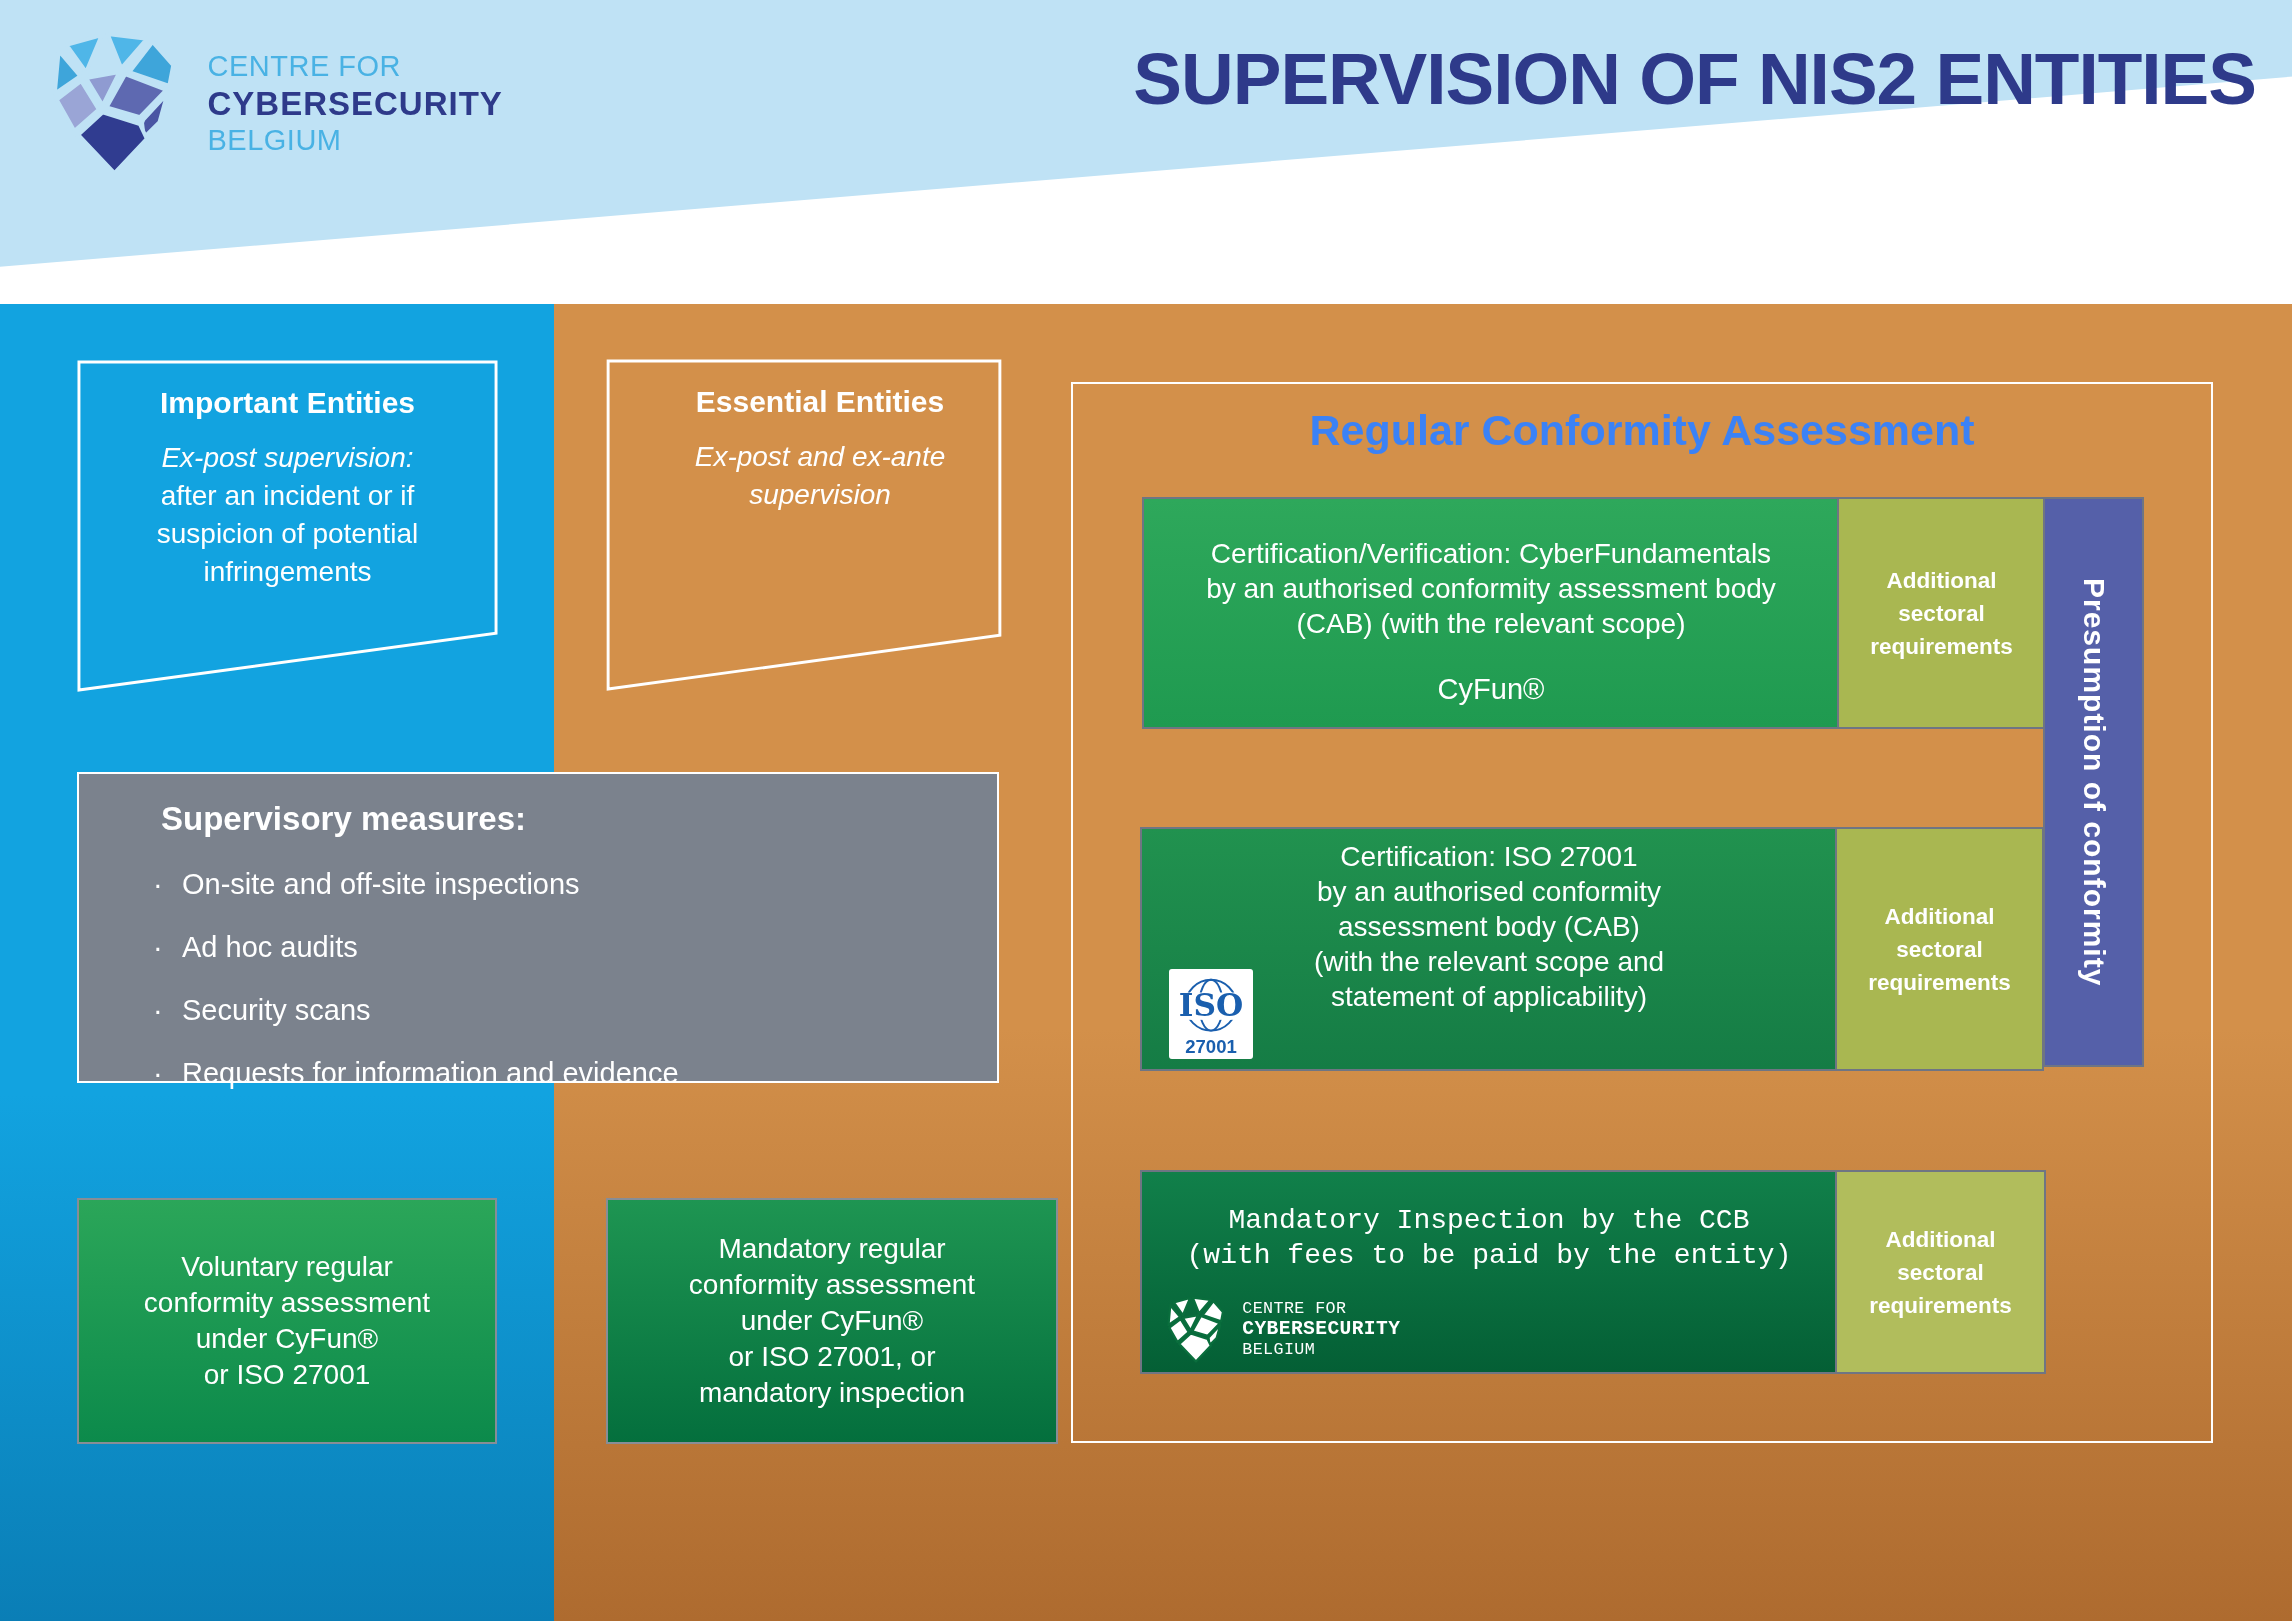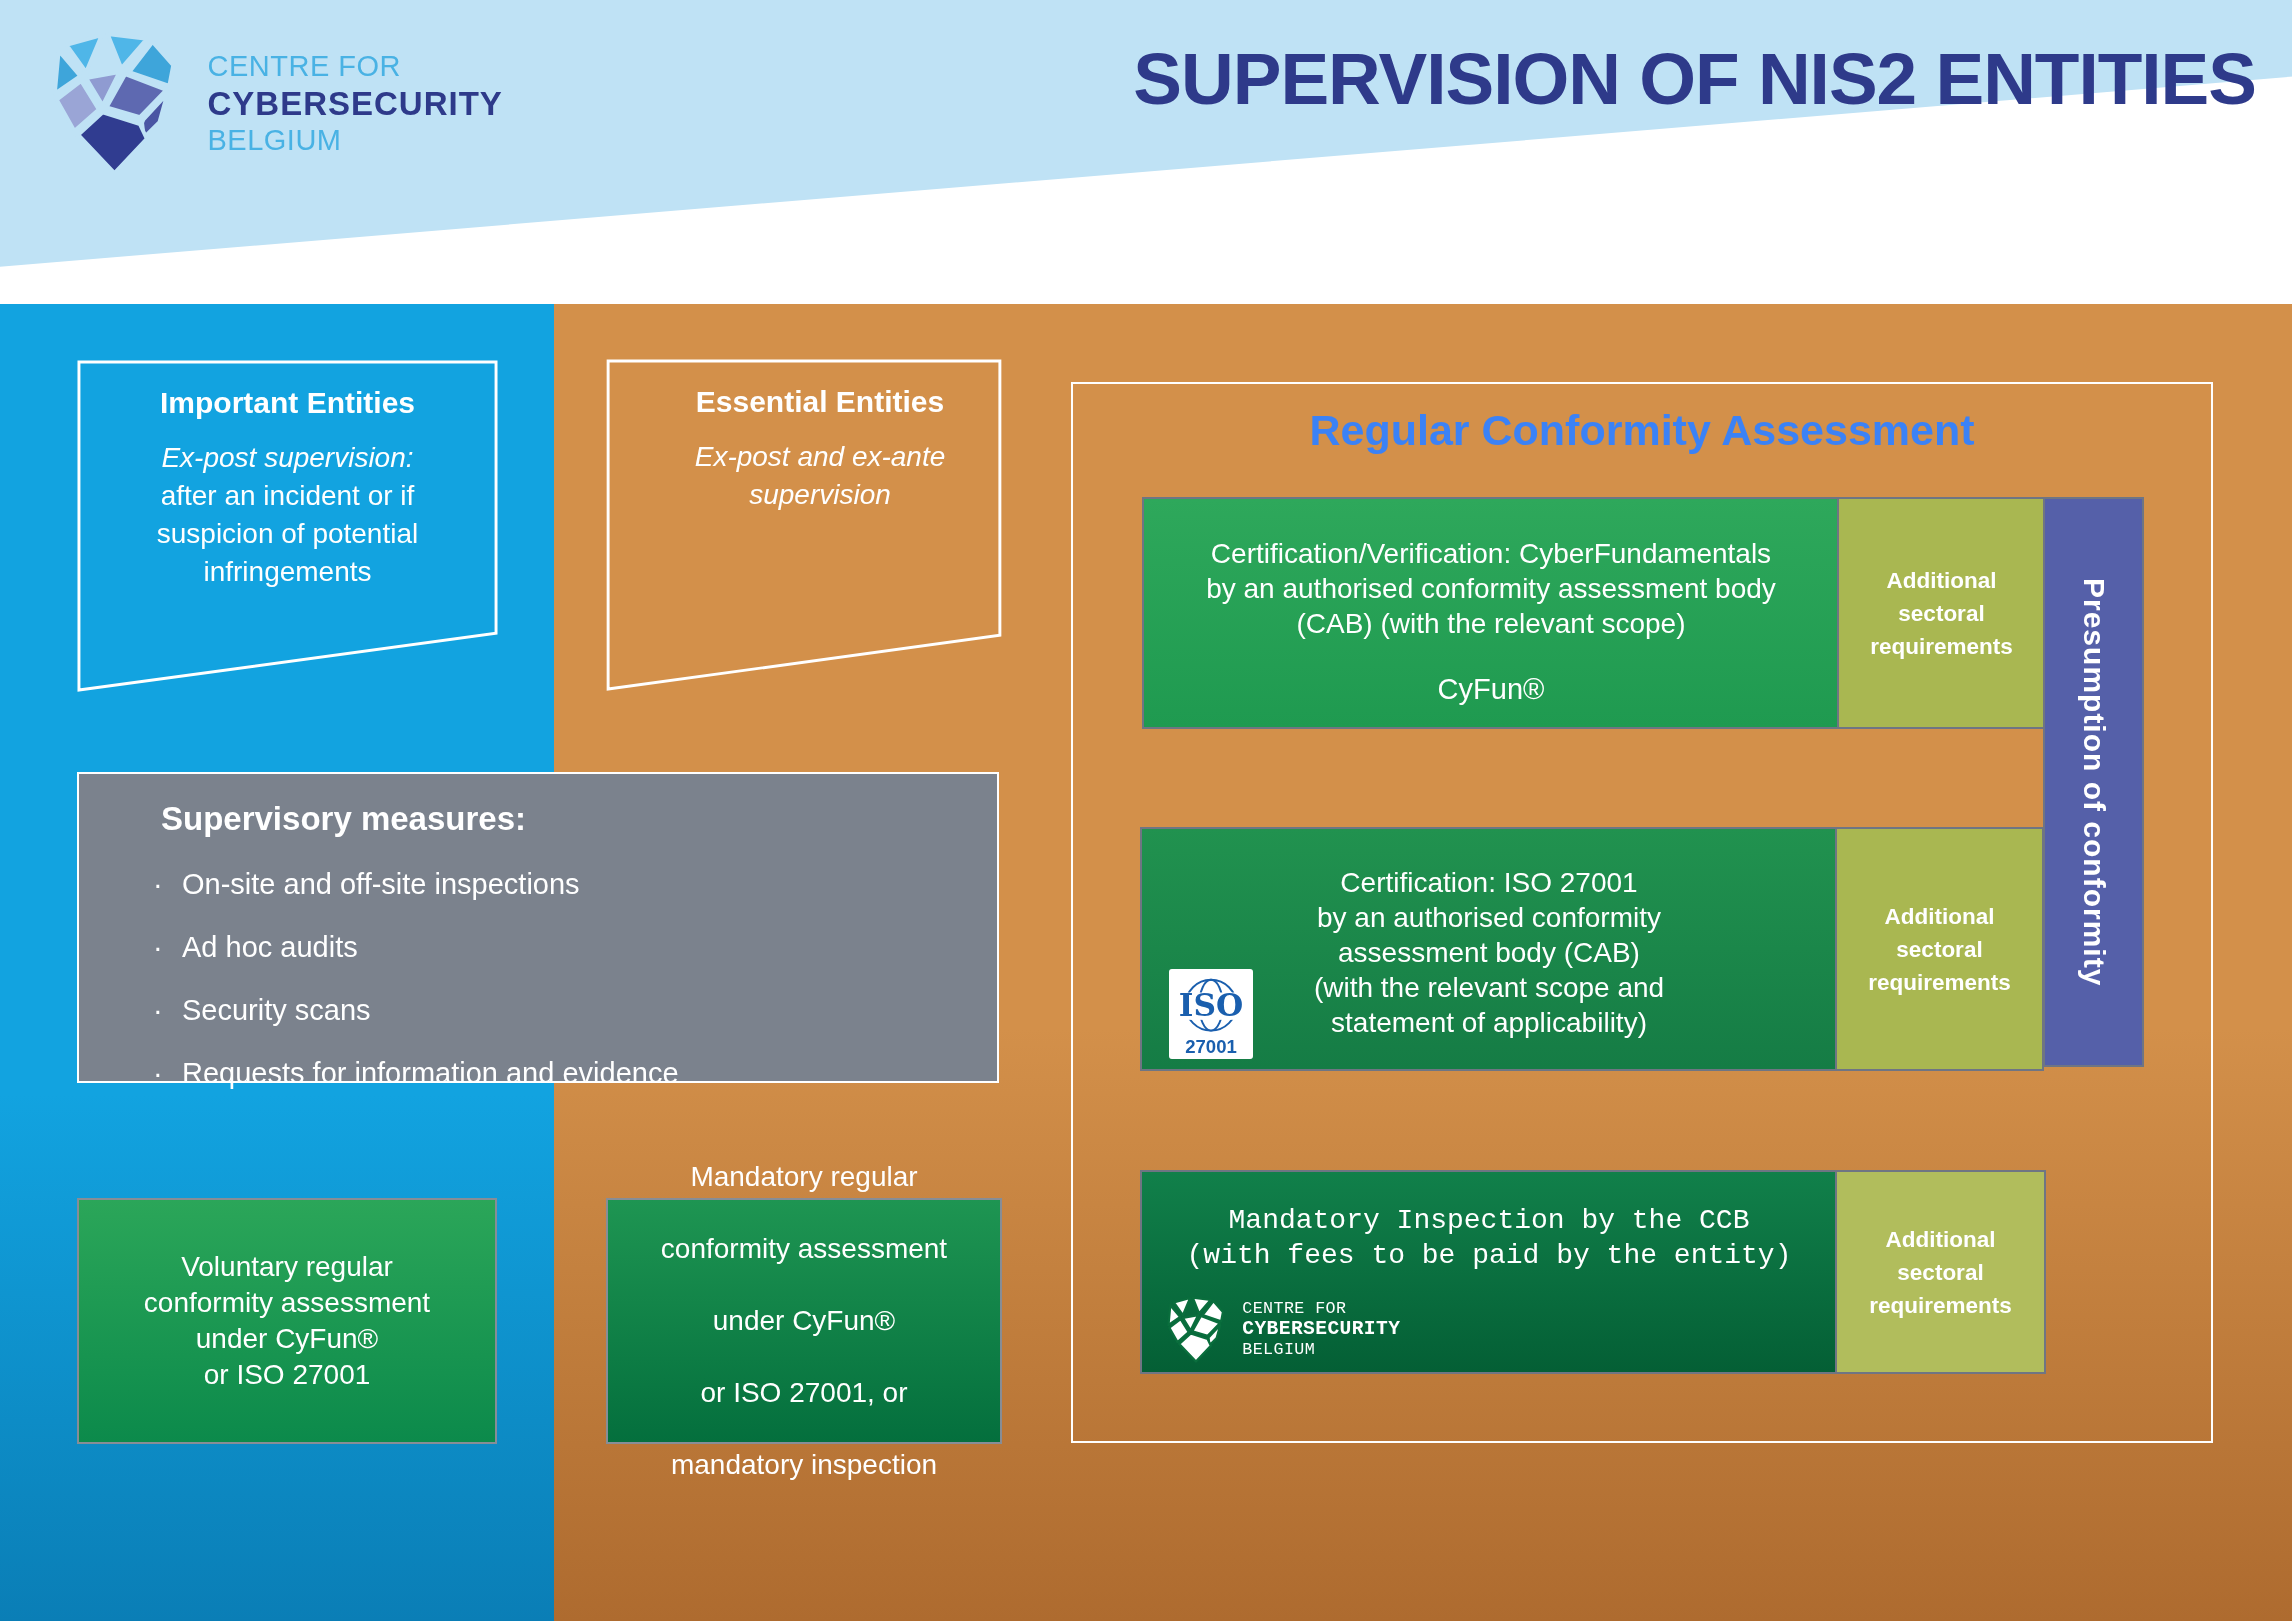--- a/index.html
+++ b/index.html
@@ -34,36 +34,36 @@
     background:#7B828D;border:2.9px solid #ffffff;box-sizing:border-box;color:#fff;}
   #gray-box .heading{font-size:33px;font-weight:bold;margin:25.5px 0 15.7px 82px;}
   .bullet-row{display:flex;margin-left:74px;font-size:29px;line-height:63px;}
   .bullet-dot{width:29px;font-size:29px;}
   
   .green-cta{position:absolute;display:flex;flex-direction:column;justify-content:center;
     text-align:center;color:#fff;font-size:28px;line-height:36px;
     border:2.9px solid #878D96;box-sizing:border-box;}
   #voluntary-box{left:77px;top:1198px;width:420px;height:246px;
     background:linear-gradient(180deg,#2BA659,#0C8A4B);}
-  #mandatory-box{left:606px;top:1198px;width:396px;height:246px;
-    background:linear-gradient(180deg,#1E9552,#046F3D);gap:36px;}
+  #mandatory-box{left:606px;top:1198px;width:452px;height:246px;
+    background:linear-gradient(180deg,#1E9552,#046F3D);}
   
   #panel{position:absolute;left:1071px;top:382px;width:1142px;height:1061px;
     border:2.9px solid #ffffff;box-sizing:border-box;}
   #panel-title{position:absolute;left:0;top:21.6px;width:100%;text-align:center;
     color:#3b82f6;font-size:43px;font-weight:bold;}
   .row-green{position:absolute;color:#fff;text-align:center;font-size:28px;line-height:35px;
     border:2.9px solid #6F7583;box-sizing:border-box;}
   #row1-green{left:69px;top:113px;width:698px;height:232px;
     background:linear-gradient(180deg,#2EA85B,#1F9A50);padding-top:0;}
   #row1-green .row-lines{margin-top:37px;}
   #row1-green .brand{margin-top:31px;font-size:29px;}
   #row2-green{left:67px;top:443px;width:698px;height:244px;
     background:linear-gradient(180deg,#21924F,#157C45);}
-  #row2-green .row-lines{margin-top:36px;}
+  #row2-green .row-lines{margin-top:10px;}
   #row3-green{left:67px;top:786px;width:698px;height:204px;
     background:linear-gradient(180deg,#11804A,#045F35);font-family:Liberation Mono, monospace;}
   #row3-green .row-lines{margin-top:31px;}
   .olive{position:absolute;background:#A9B751;border:2.9px solid #6F7583;box-sizing:border-box;
     display:flex;flex-direction:column;justify-content:center;text-align:center;
     color:#fff;font-size:22.5px;font-weight:600;line-height:33px;}
   #olive1{left:764px;top:113px;width:209px;height:232px;}
   #olive2{left:762px;top:443px;width:209px;height:244px;}
   #olive3{left:762px;top:786px;width:211px;height:204px;background:#B1BD5C;}
   #purple-bar{position:absolute;left:970px;top:113px;width:101px;height:570px;

